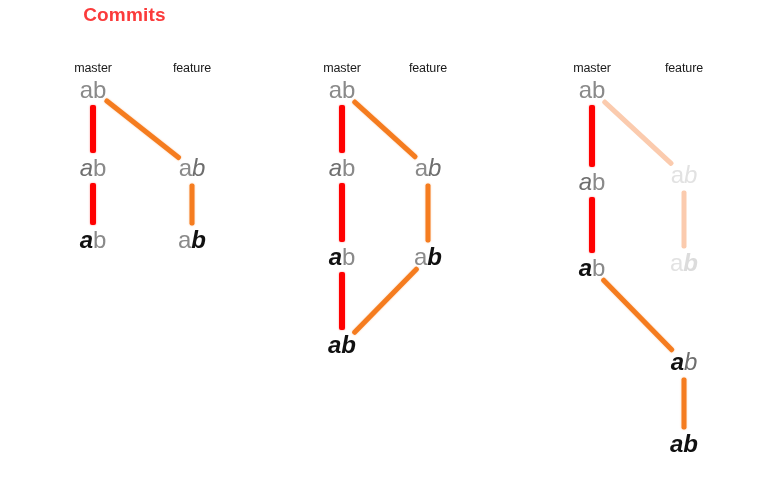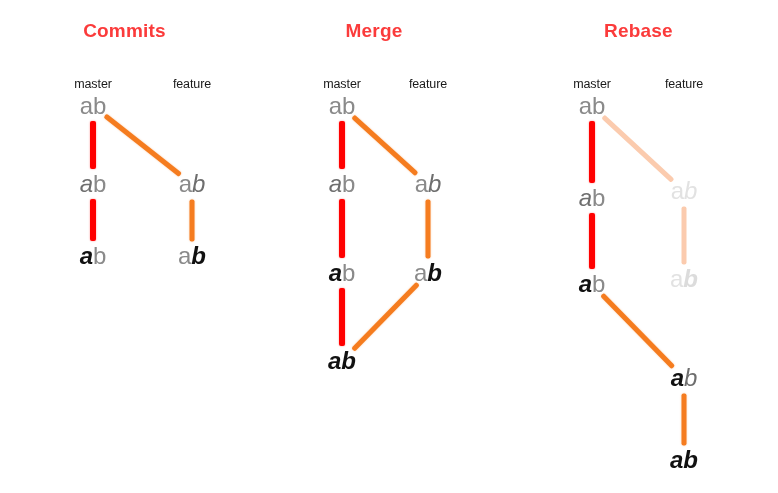--- a/index.html
+++ b/index.html
@@ -10,21 +10,21 @@
   body {
     width: 778px;
     height: 493px;
     position: relative;
     overflow: hidden;
     font-family: "Liberation Sans", sans-serif;
   }
 
   #stage {
     position: absolute;
-    left: 0; top: 16px;
+    left: 0; top: 0;
     width: 778px;
     height: 352px;
   }
 
   .panel {
     position: absolute;
     top: 0;
     height: 493px;
   }
 
@@ -89,40 +89,34 @@
     <div class="branch-label" style="left: 192px; top: 61px;">feature</div>
     <div class="edge edge-red" style="left: 93px; top: 102px; width: 48px; height: 6px; transform: rotate(90deg);"></div>
     <div class="edge edge-red" style="left: 93px; top: 180px; width: 42px; height: 6px; transform: rotate(90deg);"></div>
     <div class="edge edge-orange" style="left: 104.782px; top: 96.7831px; width: 96.0357px; height: 5px; transform: rotate(38.2338deg);"></div>
     <div class="edge edge-orange" style="left: 192px; top: 180.5px; width: 42px; height: 5px; transform: rotate(90deg);"></div>
     <div class="commit-node" style="left: 93px; top: 90px;"><span class="seg s-plain">a</span><span class="seg s-plain">b</span></div>
     <div class="commit-node" style="left: 93px; top: 168px;"><span class="seg s-italic">a</span><span class="seg s-plain">b</span></div>
     <div class="commit-node" style="left: 93px; top: 240px;"><span class="seg s-bold">a</span><span class="seg s-plain">b</span></div>
     <div class="commit-node" style="left: 192px; top: 168px;"><span class="seg s-plain">a</span><span class="seg s-italic">b</span></div>
     <div class="commit-node" style="left: 192px; top: 240px;"><span class="seg s-plain">a</span><span class="seg s-bold">b</span></div>
-    <div class="panel" style="left: 249px; width: 250px;">
-      <div class="panel-title">Merge</div>
-    </div>
     <div class="branch-label" style="left: 342px; top: 61px;">master</div>
     <div class="branch-label" style="left: 428px; top: 61px;">feature</div>
     <div class="edge edge-red" style="left: 342px; top: 102px; width: 48px; height: 6px; transform: rotate(90deg);"></div>
     <div class="edge edge-red" style="left: 342px; top: 180px; width: 59px; height: 6px; transform: rotate(90deg);"></div>
     <div class="edge edge-red" style="left: 342px; top: 269px; width: 58px; height: 6px; transform: rotate(90deg);"></div>
     <div class="edge edge-orange" style="left: 353.111px; top: 97.5772px; width: 86.1034px; height: 5px; transform: rotate(42.2073deg);"></div>
     <div class="edge edge-orange" style="left: 428px; top: 180.5px; width: 59px; height: 5px; transform: rotate(90deg);"></div>
     <div class="edge edge-orange" style="left: 417.516px; top: 265.228px; width: 93.0447px; height: 5px; transform: rotate(134.341deg);"></div>
     <div class="commit-node" style="left: 342px; top: 90px;"><span class="seg s-plain">a</span><span class="seg s-plain">b</span></div>
     <div class="commit-node" style="left: 342px; top: 168px;"><span class="seg s-italic">a</span><span class="seg s-plain">b</span></div>
     <div class="commit-node" style="left: 342px; top: 257px;"><span class="seg s-bold">a</span><span class="seg s-plain">b</span></div>
     <div class="commit-node" style="left: 342px; top: 345px;"><span class="seg s-bold">a</span><span class="seg s-bold">b</span></div>
     <div class="commit-node" style="left: 428px; top: 168px;"><span class="seg s-plain">a</span><span class="seg s-italic">b</span></div>
     <div class="commit-node" style="left: 428px; top: 257px;"><span class="seg s-plain">a</span><span class="seg s-bold">b</span></div>
-    <div class="panel" style="left: 499px; width: 279px;">
-      <div class="panel-title">Rebase</div>
-    </div>
     <div class="branch-label" style="left: 592px; top: 61px;">master</div>
     <div class="branch-label" style="left: 684px; top: 61px;">feature</div>
     <div class="edge edge-red" style="left: 592px; top: 102px; width: 62px; height: 6px; transform: rotate(90deg);"></div>
     <div class="edge edge-red" style="left: 592px; top: 194px; width: 56px; height: 6px; transform: rotate(90deg);"></div>
     <div class="edge edge-faded" style="left: 603.017px; top: 97.6792px; width: 95.2557px; height: 5px; transform: rotate(42.7352deg);"></div>
     <div class="edge edge-faded" style="left: 684px; top: 187.5px; width: 58px; height: 5px; transform: rotate(90deg);"></div>
     <div class="edge edge-orange" style="left: 602.492px; top: 276.22px; width: 101.529px; height: 5px; transform: rotate(45.6161deg);"></div>
     <div class="edge edge-orange" style="left: 684px; top: 374.5px; width: 52px; height: 5px; transform: rotate(90deg);"></div>
     <div class="commit-node" style="left: 592px; top: 90px;"><span class="seg s-plain">a</span><span class="seg s-plain">b</span></div>
     <div class="commit-node" style="left: 592px; top: 182px;"><span class="seg s-italic">a</span><span class="seg s-plain">b</span></div>

